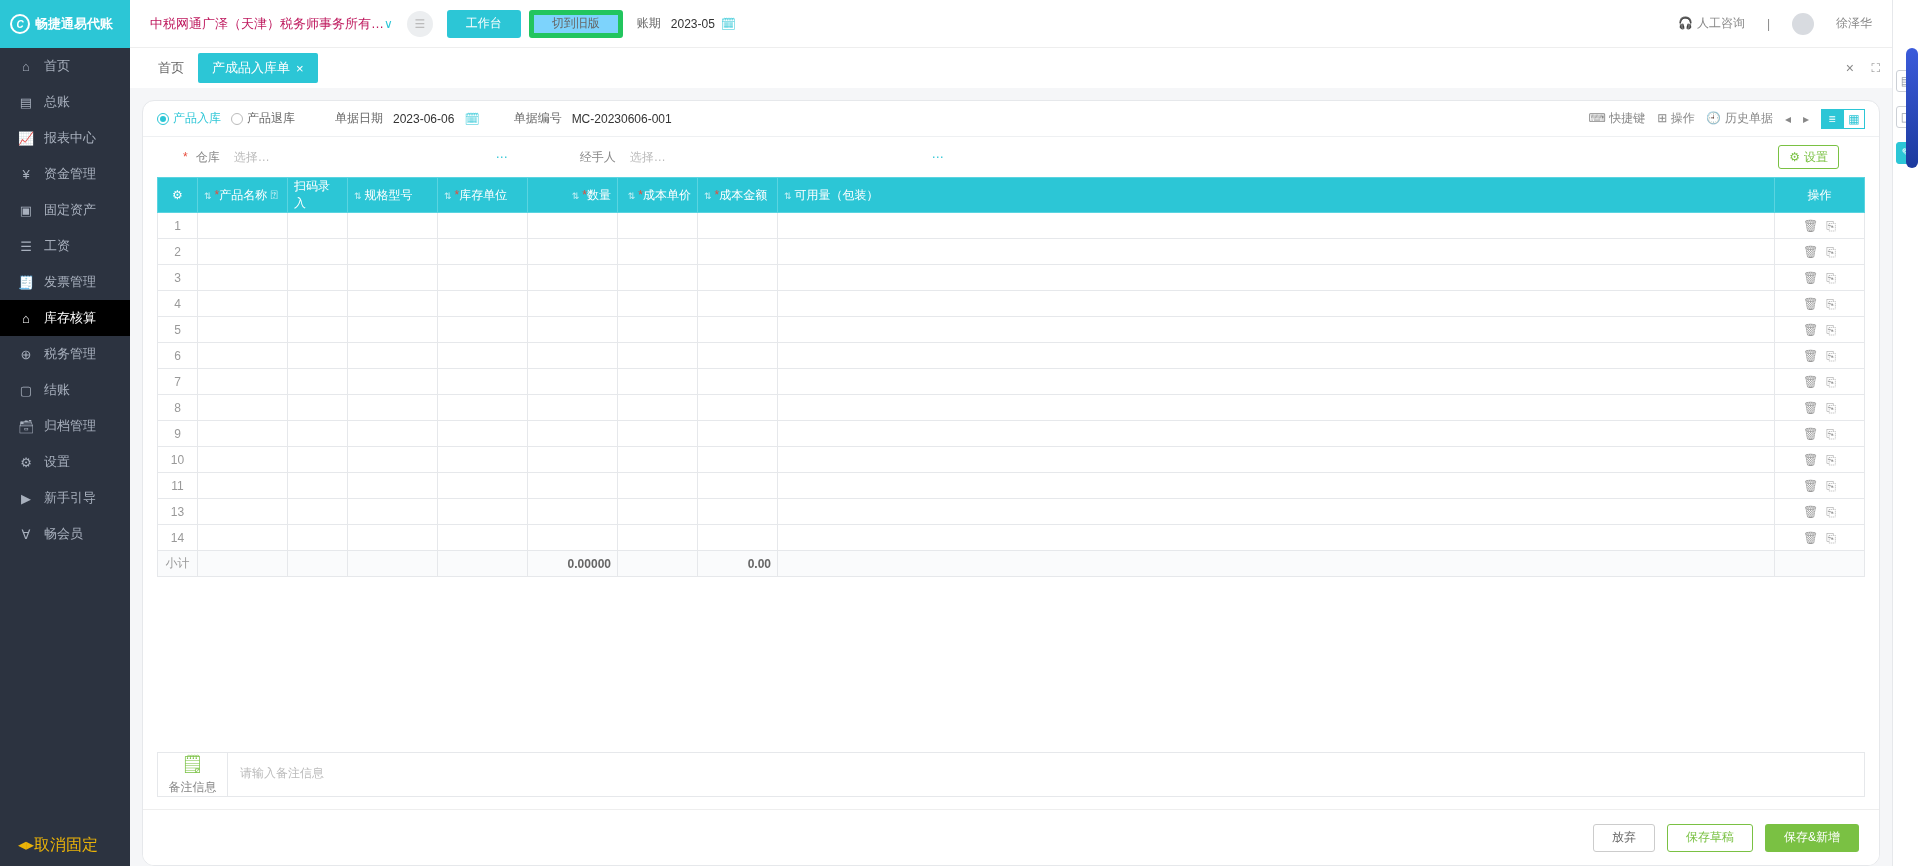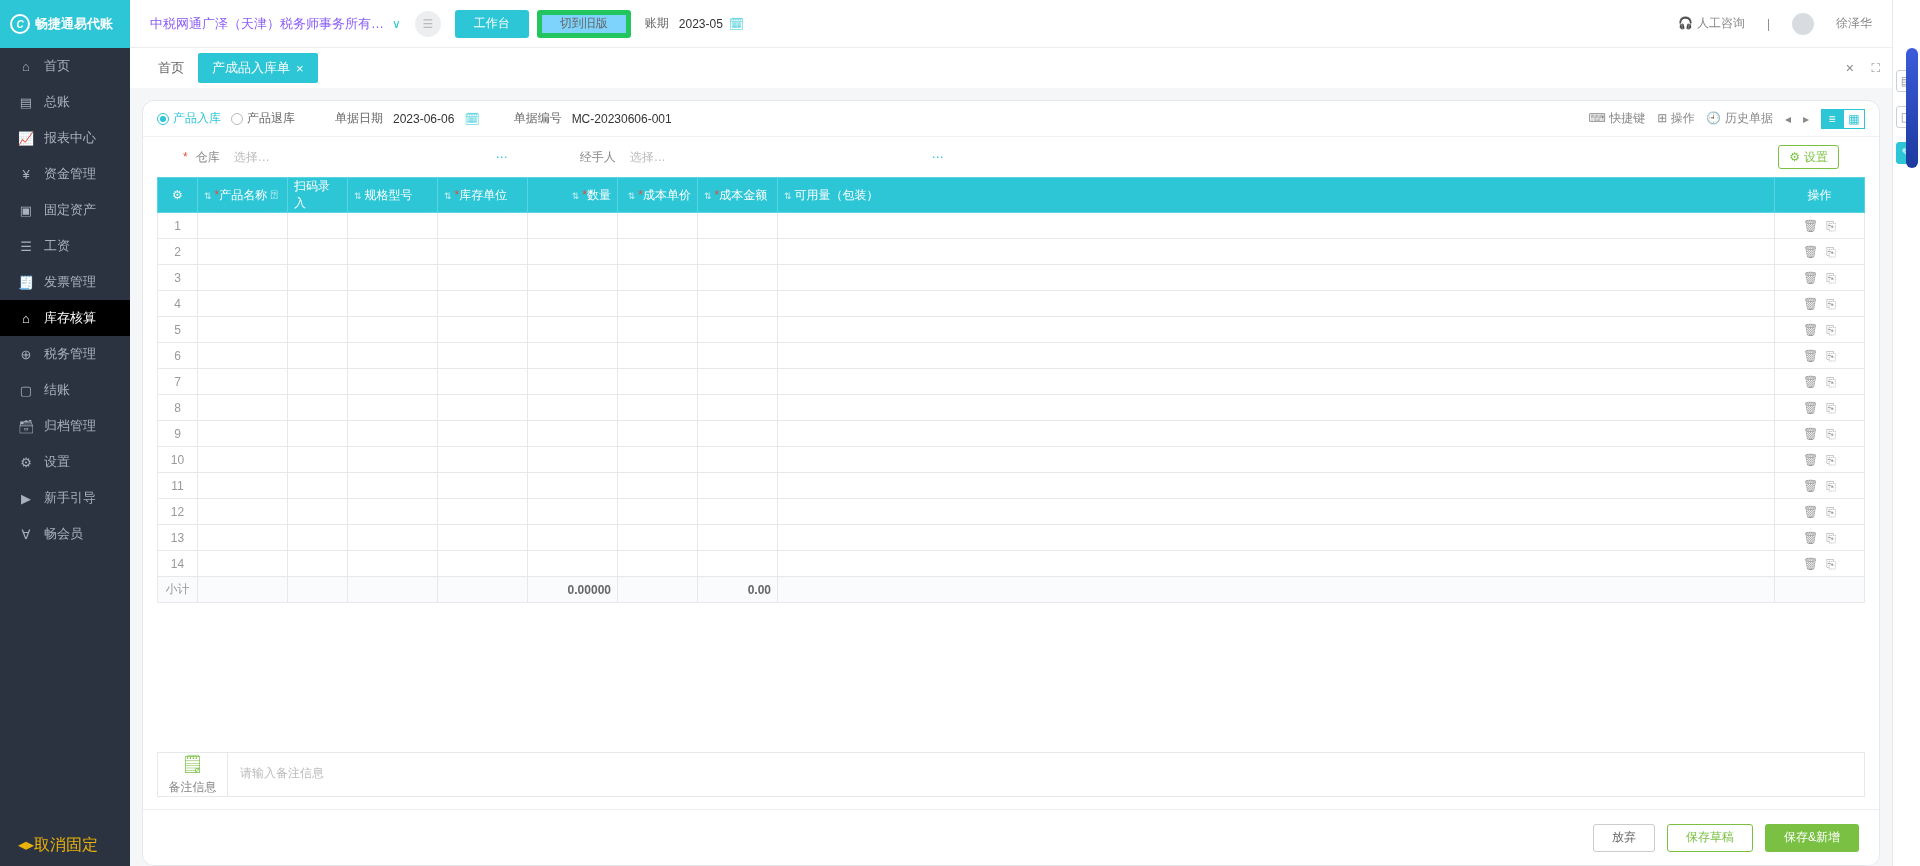--- a/index.html
+++ b/index.html
@@ -7,21 +7,21 @@
 .app{display:flex;height:866px;width:1920px}
 .sidebar{width:130px;background:#2c3340;color:#a8b0bd;display:flex;flex-direction:column}
 .sidebar-logo{height:48px;background:#2cc6d6;display:flex;align-items:center;padding:0 10px;color:#fff;font-size:13px;font-weight:bold}
 .sidebar-logo .logo-icon{margin-right:5px;width:20px;height:20px;border:2px solid #fff;border-radius:50%;display:flex;align-items:center;justify-content:center;font-style:italic;font-size:10px}
 .sidebar-item{height:36px;display:flex;align-items:center;padding:0 18px;cursor:pointer;font-size:13px}
 .sidebar-item.active{background:#000;color:#fff}
 .sidebar-item .si-icon{width:16px;margin-right:10px;text-align:center}
 .sidebar-footer{margin-top:auto;padding:10px 18px;font-size:16px;color:#eab308;cursor:pointer}
 .main{flex:1;display:flex;flex-direction:column;min-width:0}
 .topbar{height:48px;background:#fff;display:flex;align-items:center;padding:0 20px;border-bottom:1px solid #eee}
-.org-select{color:#8b5cf6;font-size:13px;margin-right:8px}
+.org-select{color:#be185d;font-size:13px;}
 .org-caret{color:#2cc6d6;margin-right:14px}
 .top-circle{width:26px;height:26px;border-radius:50%;background:#eceef0;margin-right:14px;display:flex;align-items:center;justify-content:center;color:#bbb}
 .btn{height:28px;padding:0 18px;border-radius:3px;display:inline-flex;align-items:center;justify-content:center;font-size:12px;cursor:pointer;border:1px solid transparent}
 .btn-primary{background:#2cc6d6;color:#fff}
 .btn-outline{background:#7dd3fc;color:#666;border:5px solid #22c55e}
 .topbar .period-label{margin-left:14px;color:#666}
 .topbar .period-value{margin-left:10px;color:#333}
 .topbar .cal-icon{margin-left:6px;color:#2cc6d6}
 .topbar-right{margin-left:auto;display:flex;align-items:center;gap:22px;color:#888}
 .topbar-right .avatar{width:22px;height:22px;border-radius:50%;background:#d8dbe0}
@@ -373,32 +373,20 @@
                   <td></td>
                   <td></td>
                   <td></td>
                   <td class="right"></td>
                   <td class="right"></td>
                   <td class="right"></td>
                   <td></td>
                   <td class="ops"><span>🗑</span><span>⎘</span></td>
                 </tr>
                 <tr>
-                  <td class="num">12</td>
-                  <td></td>
-                  <td></td>
-                  <td></td>
-                  <td></td>
-                  <td class="right"></td>
-                  <td class="right"></td>
-                  <td class="right"></td>
-                  <td></td>
-                  <td class="ops"><span>🗑</span><span>⎘</span></td>
-                </tr>
-                <tr>
                   <td class="num">13</td>
                   <td></td>
                   <td></td>
                   <td></td>
                   <td></td>
                   <td class="right"></td>
                   <td class="right"></td>
                   <td class="right"></td>
                   <td></td>
                   <td class="ops"><span>🗑</span><span>⎘</span></td>

